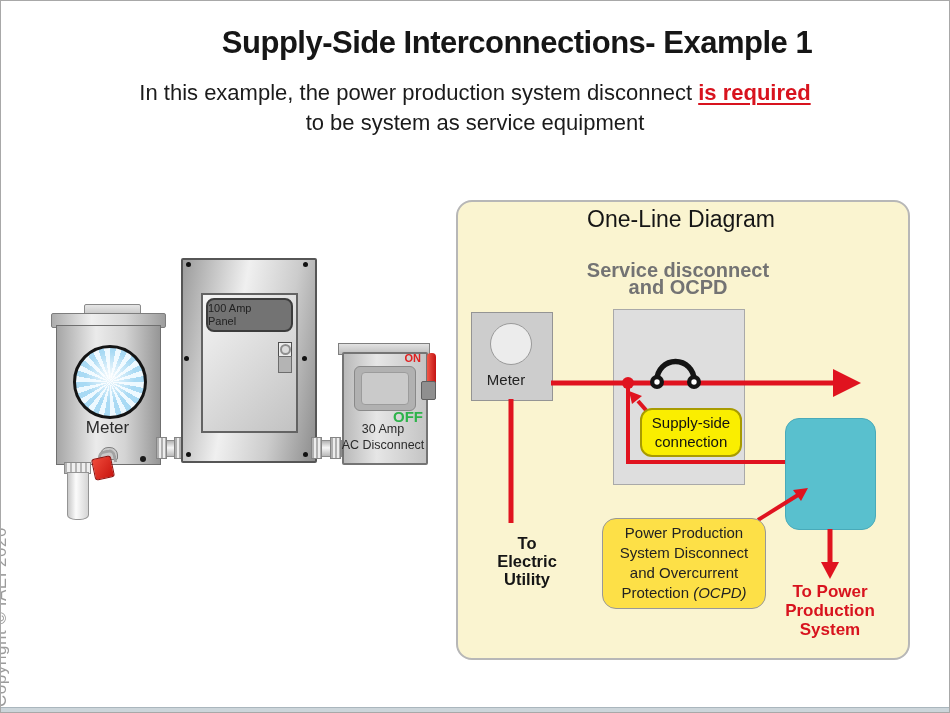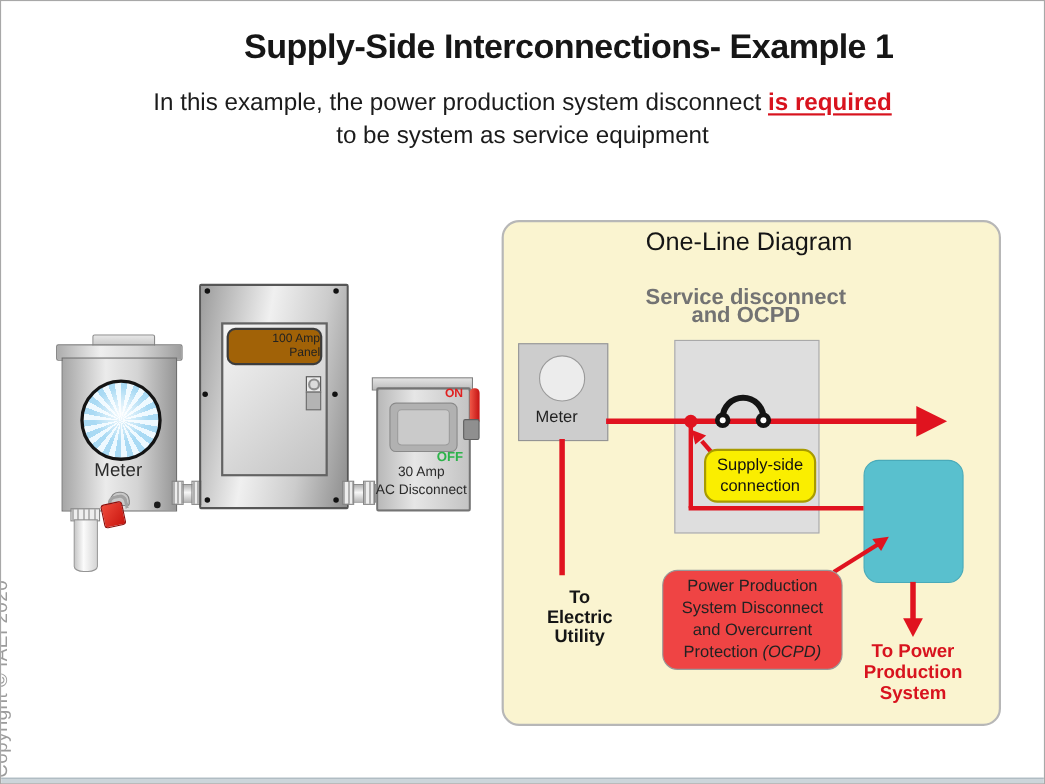--- a/index.html
+++ b/index.html
@@ -39,49 +39,49 @@
 
   .pipe{top:439px;height:15px;background:linear-gradient(#b3b3b3,#f6f6f6 45%,#b9b9b9);border:1px solid #8d8d8d;}
   .coup{top:436px;height:20px;width:9px;border:1px solid #858585;
         background:repeating-linear-gradient(90deg,#b0b0b0 0 2px,#ededed 2px 4px);}
 
   .p-outer{left:180px;top:257px;width:132px;height:201px;border:2px solid #565656;border-radius:2px;
         background:linear-gradient(100deg,#9c9c9c,#f0f0f0 40%,#cccccc 70%,#8d8d8d);}
   .screw{width:5px;height:5px;border-radius:50%;background:#111;}
   .p-door{left:200px;top:292px;width:93px;height:136px;border:2px solid #636363;
         background:linear-gradient(135deg,#f5f5f5,#c2c2c2);}
-  .p-label{left:205px;top:297px;width:83px;height:28px;background:#a16207;border:2px solid #3c3c3c;border-radius:8px;
-        font-size:11px;line-height:13px;text-align:right;color:#222;padding-top:2px;}
+  .p-label{left:205px;top:297px;width:83px;height:28px;background:#737373;border:2px solid #3c3c3c;border-radius:8px;
+        font-size:11px;line-height:13px;text-align:left;color:#222;padding-top:2px;}
   .p-latch-top{left:277px;top:341px;width:12px;height:13px;background:#ececec;border:1px solid #4e4e4e;}
   .p-latch-circle{left:279px;top:343px;width:7px;height:7px;border-radius:50%;border:2px solid #8f8f8f;background:#dcdcdc;}
   .p-latch-bot{left:277px;top:355px;width:12px;height:15px;background:#b4b4b4;border:1px solid #6d6d6d;}
 
   .d-flange{left:337px;top:342px;width:90px;height:10px;background:linear-gradient(#e2e2e2,#bdbdbd);border:1px solid #7f7f7f;}
   .d-body{left:341px;top:351px;width:82px;height:109px;border:2px solid #747474;border-radius:2px;
         background:linear-gradient(90deg,#b9b9b9,#e6e6e6 40%,#c4c4c4);}
   .d-on{left:394px;top:351px;width:26px;text-align:right;font-size:11px;font-weight:bold;color:#e02020;}
   .d-sq-outer{left:353px;top:365px;width:60px;height:43px;background:#b1b1b1;border:1px solid #898989;border-radius:6px;}
   .d-sq-inner{left:360px;top:371px;width:46px;height:31px;background:#cacaca;border:1px solid #9c9c9c;border-radius:4px;}
-  .d-off{left:392px;top:407px;width:28px;text-align:right;font-size:12px;font-weight:bold;color:#2db34a;}
+  .d-off{left:392px;top:407px;width:28px;text-align:right;font-size:15px;font-weight:bold;color:#2db34a;}
   .d-label{left:339px;top:420px;width:86px;text-align:center;font-size:12.5px;line-height:16px;color:#2b2b2b;}
   .d-handle{left:426px;top:352px;width:9px;height:33px;background:linear-gradient(90deg,#f05848,#c41212);border-radius:4px;}
   .d-pivot{left:420px;top:380px;width:13px;height:17px;background:#8f8f8f;border:1px solid #5f5f5f;border-radius:2px;}
 
   
   .ol-panel{left:455px;top:199px;width:450px;height:456px;background:#faf4d0;border:2px solid #b7b7b7;border-radius:16px;}
   .ol-title{left:455px;top:205px;width:450px;text-align:center;font-size:23px;font-weight:normal;color:#151515;}
   .ol-service{left:577px;top:261px;width:200px;text-align:center;font-size:20px;font-weight:bold;color:#737373;line-height:17px;}
   .ol-meter{left:470px;top:311px;width:80px;height:87px;background:#cdcdcd;border:1.5px solid #949494;}
   .ol-meter-circle{left:489px;top:322px;width:40px;height:40px;border-radius:50%;background:#ececec;border:1px solid #9a9a9a;}
   .ol-meter-label{left:470px;top:370px;width:70px;text-align:center;font-size:15px;color:#222;}
   .ol-sdbox{left:612px;top:308px;width:130px;height:174px;background:#dedede;border:1px solid #a9a9a9;}
   .ol-yellow{left:639px;top:407px;width:98px;height:42px;background:#faee00;border:2px solid #a89b00;border-radius:12px;
              text-align:center;font-size:15px;line-height:19px;color:#111;padding-top:3px;}
   .ol-teal{left:784px;top:417px;width:89px;height:110px;background:#59c0ce;border:1px solid #49aab9;border-radius:14px;}
-  .ol-white{left:601px;top:517px;width:162px;height:85px;background:#ef4444;border:1.5px solid #989898;border-radius:14px;
+  .ol-white{left:601px;top:517px;width:162px;height:85px;background:#fde047;border:1.5px solid #989898;border-radius:14px;
              text-align:center;font-size:15px;line-height:20px;color:#222;padding-top:4px;}
   .ol-toloads{left:813px;top:282px;width:84px;text-align:center;font-size:15px;line-height:19px;color:#1a1a1a;}
   .ol-toutility{left:484px;top:533px;width:84px;text-align:center;font-size:16.5px;font-weight:bold;color:#151515;line-height:18px;}
   .ol-topower{left:775px;top:581px;width:108px;text-align:center;font-size:17px;font-weight:bold;color:#d8131e;line-height:19px;}
 
   .svg-overlay{left:0;top:0;pointer-events:none;}
 
   .copyright{left:10px;bottom:5px;transform-origin:0 100%;transform:rotate(-90deg);
              color:#9b9b9b;font-size:17px;letter-spacing:0.5px;}
   .bottom-bar{left:0;bottom:0;width:100%;height:4px;background:#ccd5da;border-top:1px solid #aab6bd;}

